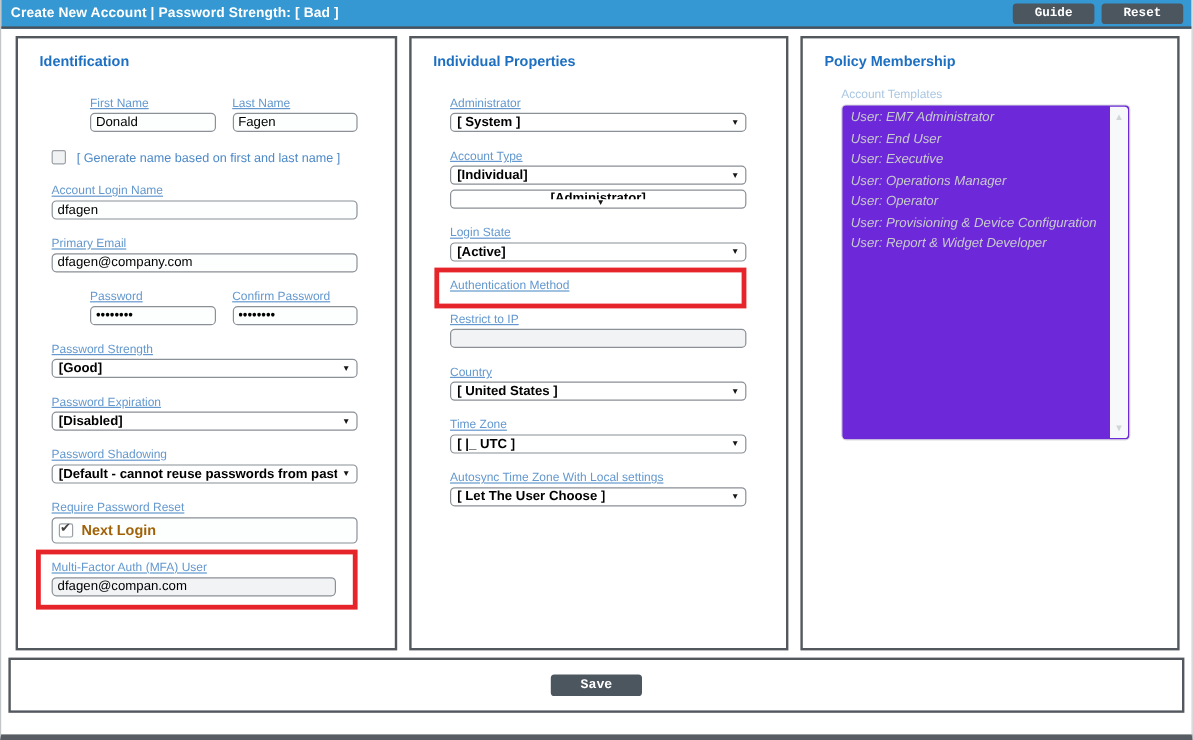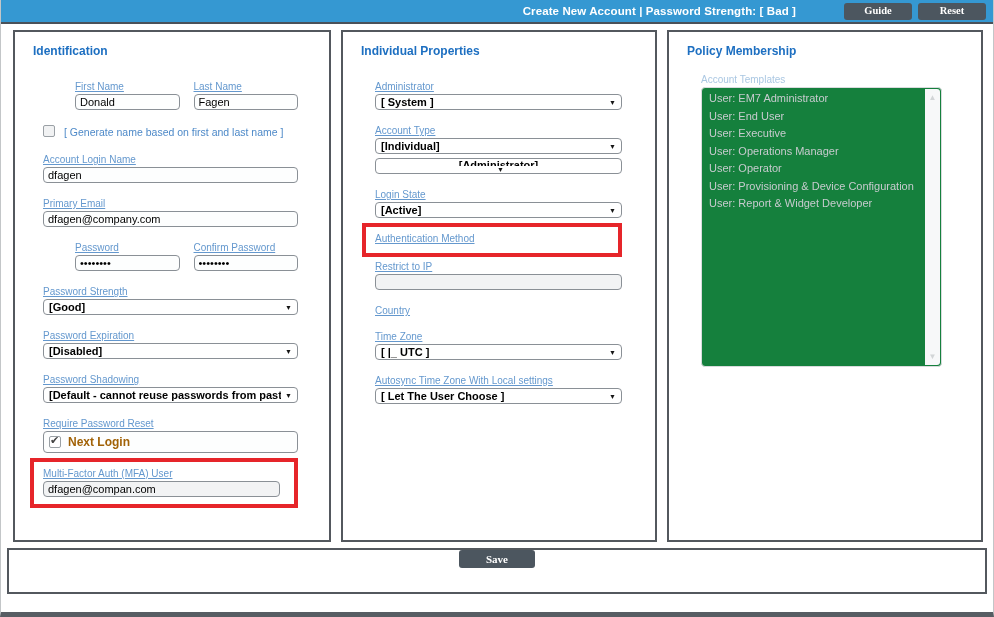--- a/index.html
+++ b/index.html
@@ -3,26 +3,26 @@
 <meta charset="utf-8">
 <style>
   * { margin:0; padding:0; box-sizing:border-box; }
   html,body { background:#fff; }
   body { font-family:"Liberation Sans", sans-serif; width:994px; }
   .page { width:994px; height:617px; background:#fff; overflow:hidden;
           border-left:1px solid #c3c6c8; border-right:1px solid #c3c6c8;
           border-bottom:5px solid #575d63; }
   
   .header { height:24px; background:#3598d2; border-bottom:2px solid #4a5159;
-            display:flex; align-items:center; justify-content:flex-end; padding:0 7px 0 8px;gap:48px; }
+            display:flex; align-items:center; justify-content:space-between; padding:0 7px 0 8px;gap:48px; }
   .header-title { color:#fff; font-weight:bold; font-size:11.5px; letter-spacing:.1px; }
   .header-buttons { display:flex; gap:6px; }
   .btn { background:#4c565f; color:#fff; font-weight:bold; font-size:10.5px; border:none;
          border-radius:3px; width:68px; height:17px; line-height:16px; text-align:center;
-         cursor:pointer; font-family:Liberation Serif, serif; }
+         cursor:pointer; font-family:Liberation Mono, monospace; }
   
   .main { display:flex; gap:10px; padding:6px 10px 0 12px; }
   .panel { border:2px solid #53585e; background:#fff; height:512px; position:relative; }
   .p1 { width:318px; } .p2 { width:318px; } .p3 { width:316px; }
   .panel-title { color:#1d6fc1; font-weight:bold; font-size:12px; padding:12px 0 0 18px; height:28px; }
   .fields { padding-top:21px; }
   .p1 .fields { padding-left:28px; padding-right:31px; }
   .p2 .fields { padding-left:32px; padding-right:33px; }
   .p3 .fields { padding-left:32px; padding-right:39px; padding-top:14px; }
   .frow { margin-bottom:15px; }
@@ -49,29 +49,29 @@
   .cblabel { font-size:10.5px; color:#4d89c8; line-height:12px; padding-top:1px; }
   .reset-box { height:22px; border:1px solid #8a9096; border-radius:4px; background:#fdfefe;
                display:flex; align-items:center; gap:7px; padding:0 5px; }
   .reset-box .cb { background:#fff; }
   .nl { font-weight:bold; font-size:12px; color:#a16207; }
   
   .red-wrap { border:4px solid #e6252a; padding:6px 14px 7px 9px; margin:-10px 0 4px -13px; }
   .red-wrap .frow { margin-bottom:0; }
   
   .listbox { width:241px; height:280px; border:1px solid #d9dbdd; border-radius:4px;
-             background:#15803d; position:relative; overflow:hidden; padding-top:2px; }
+             background:#6d28d9; position:relative; overflow:hidden; padding-top:2px;font-style:italic; }
   .litem { font-size:11px; line-height:17.5px; color:#c7cbce; padding-left:7px; white-space:nowrap; }
   .scrollbar { position:absolute; top:1px; bottom:1px; right:1px; width:15px; background:#f7f8f9;
                border-radius:0 3px 3px 0; }
   .sarr { position:absolute; left:0; width:15px; text-align:center; font-size:8px; color:#d2d5d7; }
   .sarr.up { top:4px; } .sarr.down { bottom:4px; }
   
   .bottom-bar { margin:6px 6px 0 6px; height:46px; border:2px solid #53585e; background:#fff;
-                display:flex; align-items:flex-start; justify-content:center; }
+                display:flex; align-items:center; justify-content:center; }
   .btn.save { width:76px; height:18px; line-height:17px; font-size:11px; }
 </style>
 </head>
 <body>
 
 <div class="page">
 
   <div class="header">
     <span class="header-title">Create New Account | Password Strength: [ Bad ]</span>
     <div class="header-buttons">
@@ -202,20 +202,24 @@
           </div>
         </div>
 
         <div class="frow">
           <label class="flabel">Restrict to IP</label>
           <input class="tinput gray" type="text" value="" style="">
         </div>
 
         <div class="frow">
           <label class="flabel">Country</label>
+          <div class="sel">
+            <span class="selval">[ United States ]</span>
+            <span class="arr">▼</span>
+          </div>
         </div>
 
         <div class="frow">
           <label class="flabel">Time Zone</label>
           <div class="sel">
             <span class="selval">[ |_ UTC ]</span>
             <span class="arr">▼</span>
           </div>
         </div>
 

